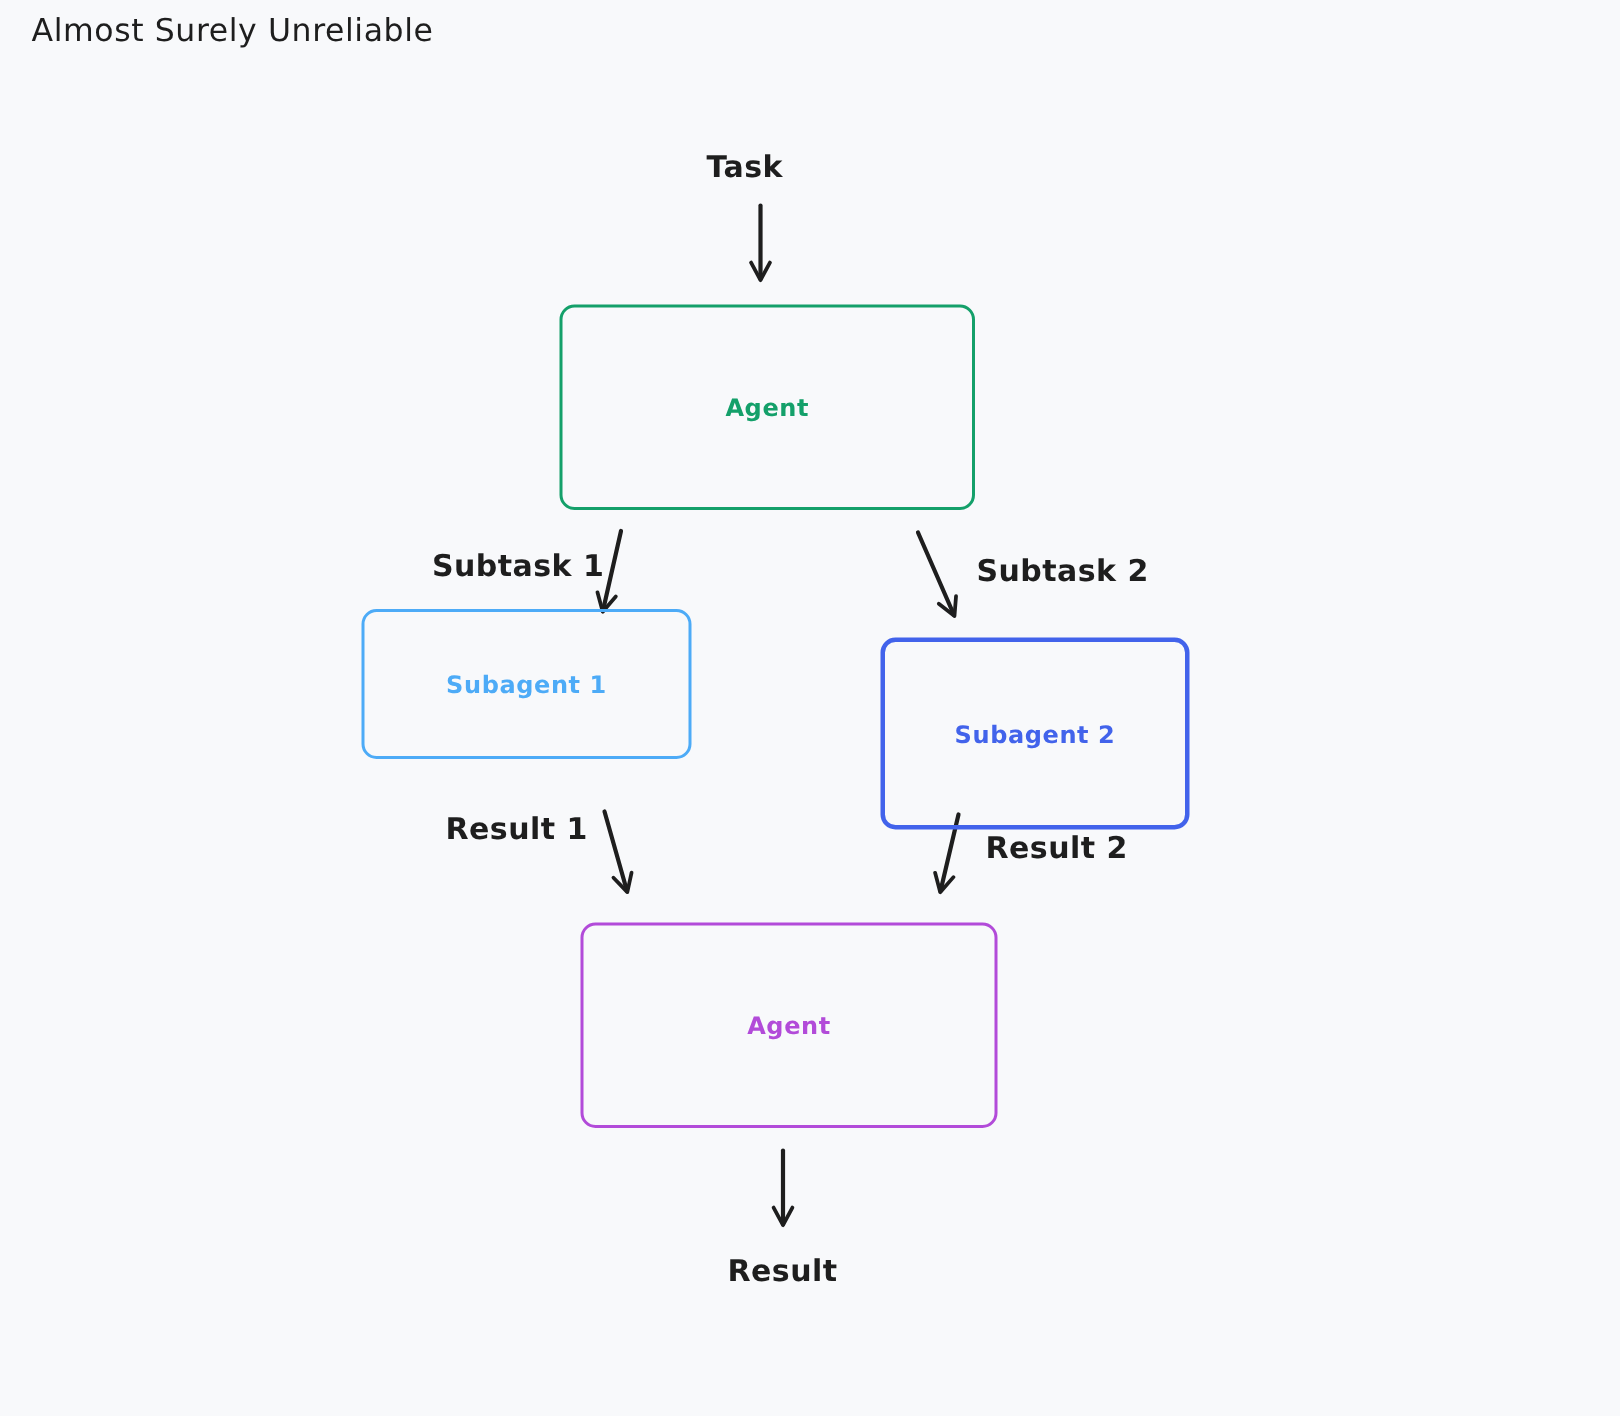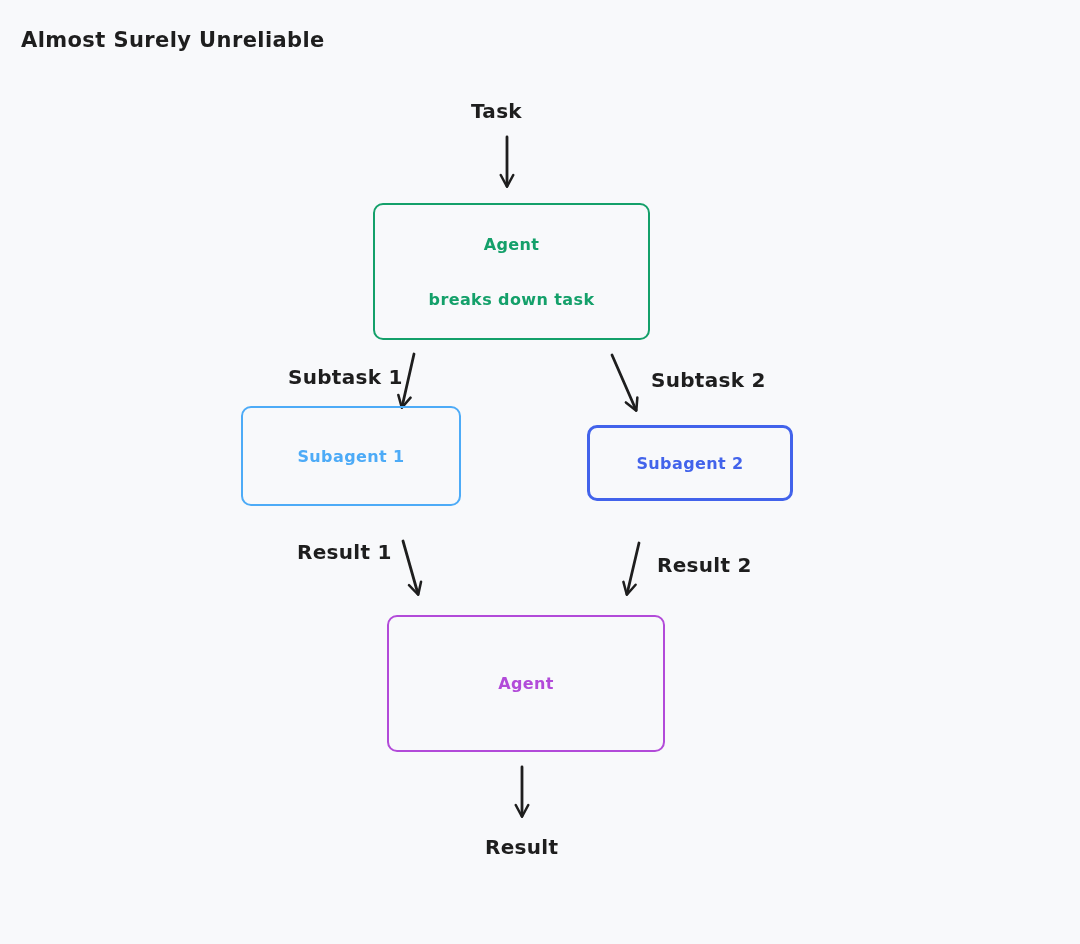--- a/index.html
+++ b/index.html
@@ -10,23 +10,23 @@
   }
   .canvas {
     position: relative;
     width: 1080px;
     height: 944px;
     background: var(--color-background, #f8f9fb);
     overflow: hidden;
   }
   .title {
     position: absolute;
-    left: 21px; top: 28px;
+    left: 21px; top: 8px;
     font-size: 21px;
-    font-weight: 700;
+    font-weight: 400;
     letter-spacing: 0.4px;
     color: var(--color-ink, #1e1e1e);
   }
   .edge-label {
     position: absolute;
     font-size: 20px;
     font-weight: 700;
     letter-spacing: 0.3px;
     color: var(--color-ink, #1e1e1e);
     white-space: nowrap;
@@ -53,21 +53,21 @@
     left: 373px; top: 203px; width: 277px; height: 137px;
     border-color: var(--color-green, #14a06a);
     color: var(--color-green, #14a06a);
   }
   .node-subagent1 {
     left: 241px; top: 406px; width: 220px; height: 100px;
     border-color: var(--color-blue_light, #4dabf7);
     color: var(--color-blue_light, #4dabf7);
   }
   .node-subagent2 {
-    left: 587px; top: 425px; width: 206px; height: 76px;
+    left: 587px; top: 425px; width: 206px; height: 128px;
     border-width: 3px;
     border-color: var(--color-blue_dark, #4263eb);
     color: var(--color-blue_dark, #4263eb);
   }
   .node-agent-combine {
     left: 387px; top: 615px; width: 278px; height: 137px;
     border-color: var(--color-purple, #b24bd9);
     color: var(--color-purple, #b24bd9);
   }
   .label-task    { left: 471px; top: 99px;  }
@@ -115,21 +115,20 @@
     <path class="edge" d="M612,355 L636,410" marker-end="url(#vhead)"></path>
     <path class="edge" d="M403,541 L418,594" marker-end="url(#vhead)"></path>
     <path class="edge" d="M639,543 L627,594" marker-end="url(#vhead)"></path>
     <path class="edge" d="M522,767 L522,816" marker-end="url(#vhead)"></path>
   </svg>
 
   <div class="edge-label label-task">Task</div>
 
   <div class="node node-agent-breakdown two-line">
     <div class="line">Agent</div>
-    <div class="line">breaks down task</div>
   </div>
 
   <div class="edge-label label-subtask1">Subtask 1</div>
   <div class="edge-label label-subtask2">Subtask 2</div>
 
   <div class="node node-subagent1">
     <div class="line">Subagent 1</div>
   </div>
 
   <div class="node node-subagent2">

